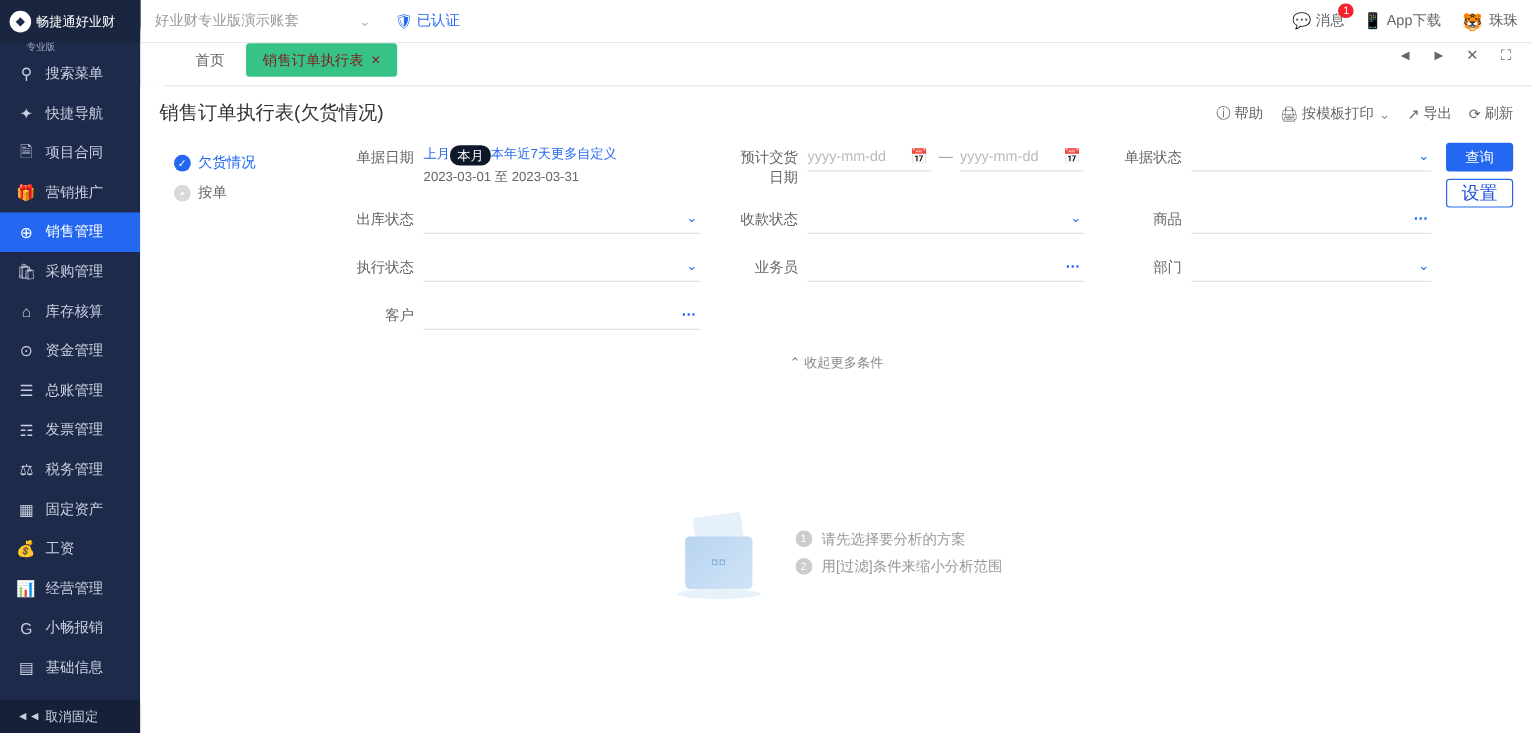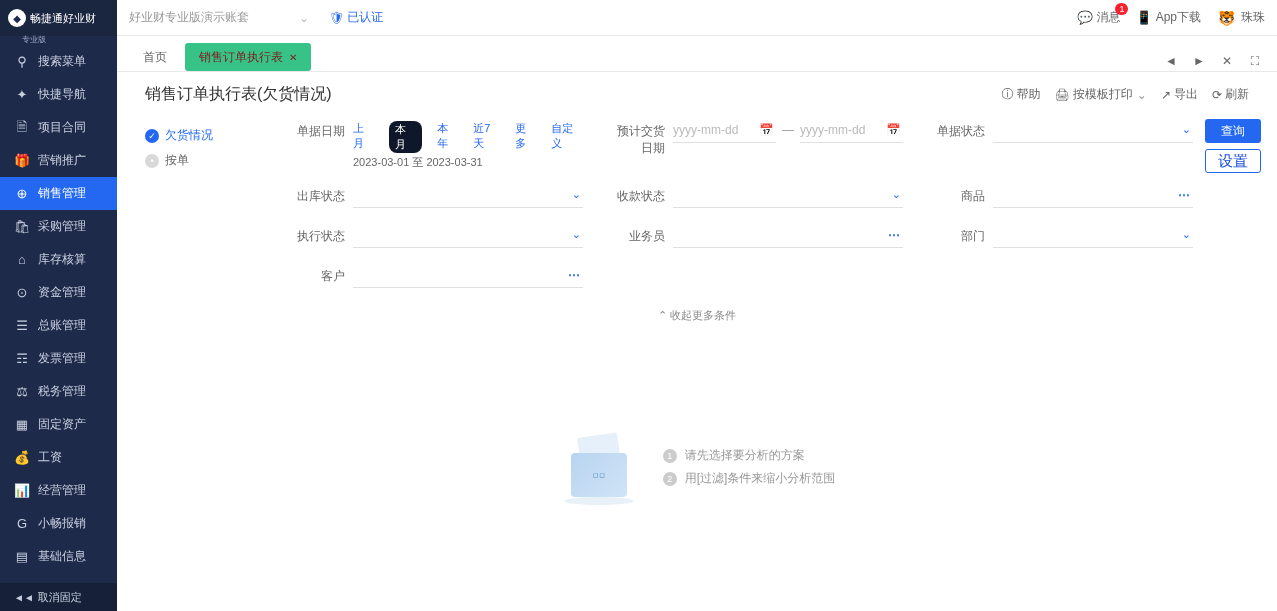--- a/index.html
+++ b/index.html
@@ -29,31 +29,31 @@
 .verified { color: #2468f2; font-size: 12px; margin-left: 20px; display: flex; align-items: center; }
 .verified-icon { margin-right: 3px; }
 .topbar-right { margin-left: auto; display: flex; align-items: center; gap: 16px; }
 .top-link { display: flex; align-items: center; color: #666; cursor: pointer; font-size: 12px; }
 .top-link .ico { margin-right: 3px; font-size: 13px; }
 .badge { position: relative; }
 .badge::after { content: attr(data-count); position: absolute; top: -6px; right: -8px; background: #f5222d; color: #fff; border-radius: 8px; font-size: 9px; padding: 0 4px; line-height: 12px; }
 .avatar { width: 20px; height: 20px; border-radius: 50%; display: inline-flex; align-items: center; justify-content: center; font-size: 14px; margin-right: 4px; }
 
 
-.tabbar { height: 36px; border-bottom: 1px solid #e8e8e8; display: flex; align-items: flex-end; padding: 0 12px; position: relative; }
+.tabbar { height: 36px; border-bottom: 1px solid #e8e8e8; display: flex; align-items: flex-start; padding: 0 12px; position: relative; margin-left: 20px; }
 .tab { padding: 0 14px; height: 28px; display: flex; align-items: center; font-size: 12px; cursor: pointer; color: #666; border-radius: 3px; }
 .tab.active { background: #37c388; color: #7f1d1d; }
 .tab .close { margin-left: 6px; font-size: 10px; }
 .tabbar-right { margin-left: auto; display: flex; align-items: center; gap: 8px; }
 .tabbar-btn { width: 20px; height: 20px; display: flex; align-items: center; justify-content: center; cursor: pointer; color: #666; font-size: 12px; }
 
 
 .content { flex: 1; display: flex; flex-direction: column; background: #f7f8fa; overflow: hidden; }
 .content-inner { flex: 1; background: #fff; margin: 0; display: flex; flex-direction: column; overflow: hidden;}
-.page-head { padding: 12px 28px 8px; display: flex; align-items: center; }
+.page-head { padding: 12px 16px 8px; display: flex; align-items: center; }
 .page-title { font-size: 16px; color: #333; font-weight: 500; }
 .page-actions { margin-left: auto; display: flex; align-items: center; gap: 14px; }
 .page-action { color: #666; font-size: 12px; cursor: pointer; display: flex; align-items: center; }
 .page-action .ico { margin-right: 3px; font-size: 12px; }
 
 
 .filter-wrap { display: flex; padding: 4px 16px 0; gap: 12px; }
 
 
 .scheme-panel { width: 148px; }
@@ -72,21 +72,21 @@
 .filter-row { display: flex; gap: 30px; margin-bottom: 12px; }
 .filter-cell { display: flex; align-items: flex-start; min-height: 28px; }
 .filter-cell.c1 { width: 290px; }
 .filter-cell.c2 { width: 290px; }
 .filter-cell.c3 { width: 260px; }
 .filter-label { width: 60px; text-align: right; color: #666; font-size: 12px; padding-right: 8px; padding-top: 6px; flex-shrink: 0;}
 .filter-control { flex: 1; }
 .filter-input { width: 100%; height: 26px; border: none; border-bottom: 1px solid #e0e0e0; font-size: 12px; padding: 0 20px 0 2px; background: transparent; position: relative; display: flex; align-items: center; color: #bbb; }
 .filter-input .chev-d { position: absolute; right: 2px; color: #2468f2; font-size: 11px; }
 .filter-input .dots { position: absolute; right: 2px; color: #2468f2; font-size: 12px; font-weight: bold; letter-spacing: 1px;}
-.date-range-links { display: flex; gap: 15px; font-size: 11px; padding-top: 4px; }
+.date-range-links { display: flex; gap: 0; font-size: 11px; padding-top: 4px; }
 .date-link { color: #2468f2; cursor: pointer; }
 .date-link.active { background: #0f172a; color: #fff; padding: 1px 6px; border-radius: 8px; }
 .date-range-text { font-size: 11px; color: #666; margin-top: 2px; }
 .date-picker-row { display: flex; align-items: center; gap: 6px; }
 .date-picker { flex: 1; height: 26px; border: none; border-bottom: 1px solid #e0e0e0; font-size: 12px; position: relative; display: flex; align-items: center; color: #bbb; padding-right: 20px;}
 .date-picker .cal { position: absolute; right: 2px; color: #2468f2; font-size: 12px; }
 .dash { color: #999; }
 
 
 .action-col { width: 56px; display: flex; flex-direction: column; gap: 6px; padding-top: 2px; }

